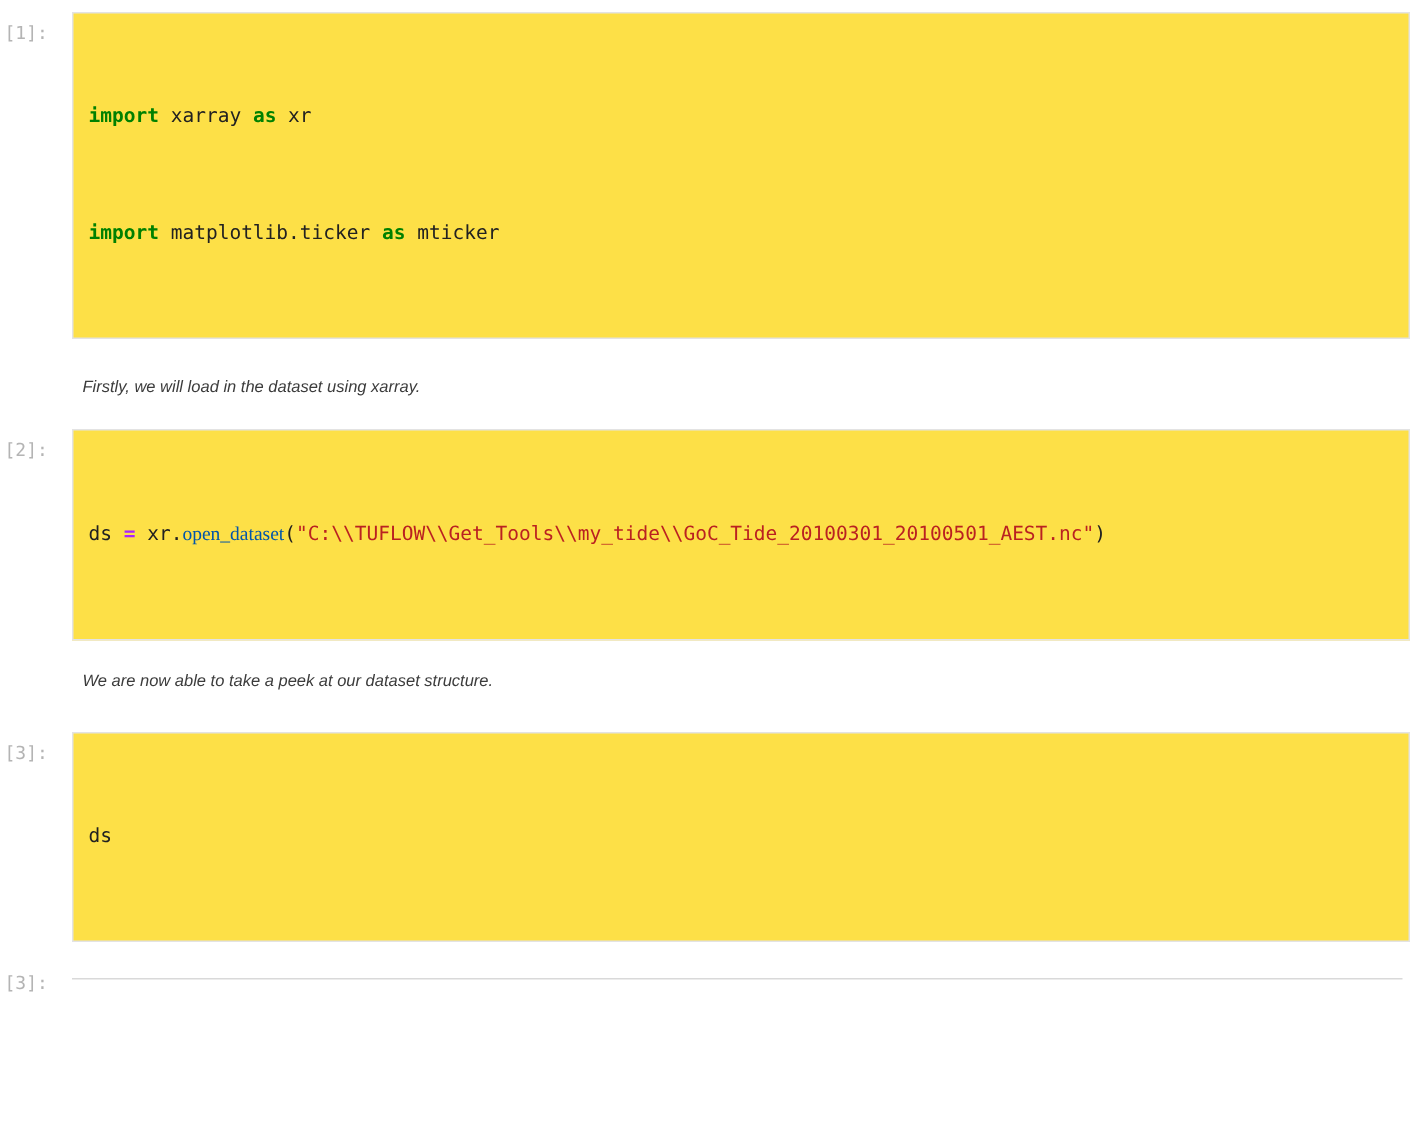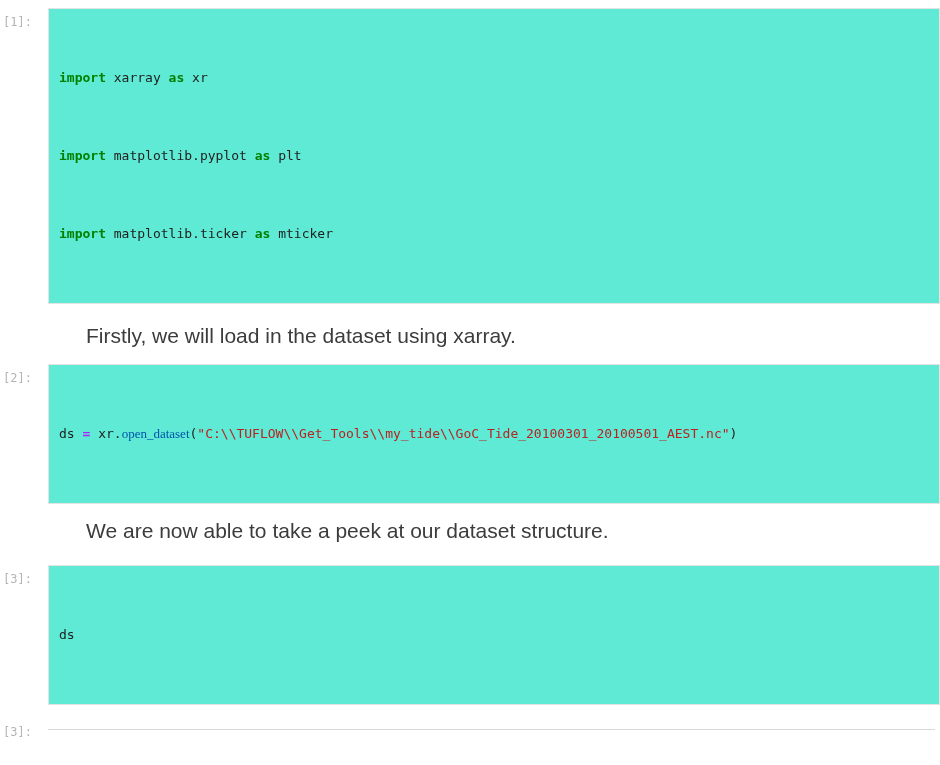--- a/index.html
+++ b/index.html
@@ -19,39 +19,40 @@
     padding: 7px 0 0 3px;
     font-family: "DejaVu Sans Mono", "Liberation Mono", monospace;
     font-size: 12px;
     color: #b4b4b4;
     white-space: nowrap;
   }
   .out-prompt { padding-top: 3px; }
 
   .code-area {
     flex: 1;
-    background: #5eead4;
+    background: #fde047;
     border: 1px solid #e3e3e3;
     padding: 4px 8px 4px 10px;
     font-family: "DejaVu Sans Mono", "Liberation Mono", monospace;
     font-size: 13px;
     line-height: 26px;
     color: #212121;
     white-space: pre;
   }
   .tk-kw  { color: #008000; font-weight: bold; }
   .tk-op  { color: #aa22ff; font-weight: bold; }
   .tk-fn  { color: #0055aa; font-family: Liberation Serif, serif; }
   .tk-str { color: #ba2121; }
 
   .markdown {
-    margin-left: 86px;
-    font-size: 21px;
+    margin-left: 55px;
+    font-size: 11px;
     line-height: 20px;
     color: #3c3c3c;
+    font-style: italic;
   }
   .md-1 { margin-top: 22px; }
   .md-2 { margin-top: 17px; }
   .cell-1 { margin-top: 8px; }
   .cell-2 { margin-top: 18px; }
   .cell-3 { margin-top: 24px; }
   .output-row { margin-top: 17px; }
 
   
   .xr-wrap { flex: 1; max-width: 887px; }
@@ -65,21 +66,20 @@
     border-bottom: 1px solid #d9d9d9;
   }
 </style>
 </head>
 <body>
 
 <div class="cell-row cell-1">
   <div class="prompt">[1]:</div>
   <div class="code-area">
     <div class="code-line"><span class="tk-kw">import</span><span> xarray </span><span class="tk-kw">as</span><span> xr</span></div>
-    <div class="code-line"><span class="tk-kw">import</span><span> matplotlib.pyplot </span><span class="tk-kw">as</span><span> plt</span></div>
     <div class="code-line"><span class="tk-kw">import</span><span class=""> matplotlib.ticker </span><span class="tk-kw">as</span><span> mticker</span></div>
   </div>
 </div>
 
 <div class="markdown md-1">Firstly, we will load in the dataset using xarray.</div>
 
 <div class="cell-row cell-2">
   <div class="prompt">[2]:</div>
   <div class="code-area">
     <div class="code-line"><span>ds </span><span class="tk-op">=</span><span> xr.</span><span class="tk-fn">open_dataset</span><span>(</span><span class="tk-str">"C:\\TUFLOW\\Get_Tools\\my_tide\\GoC_Tide_20100301_20100501_AEST.nc"</span><span>)</span></div>

